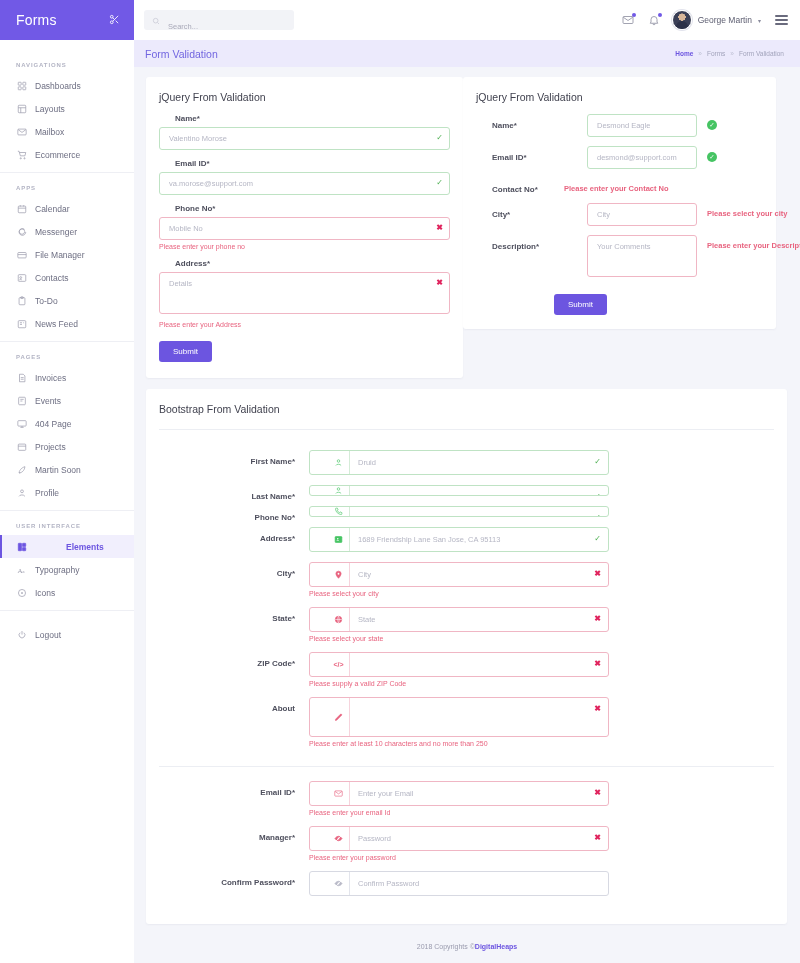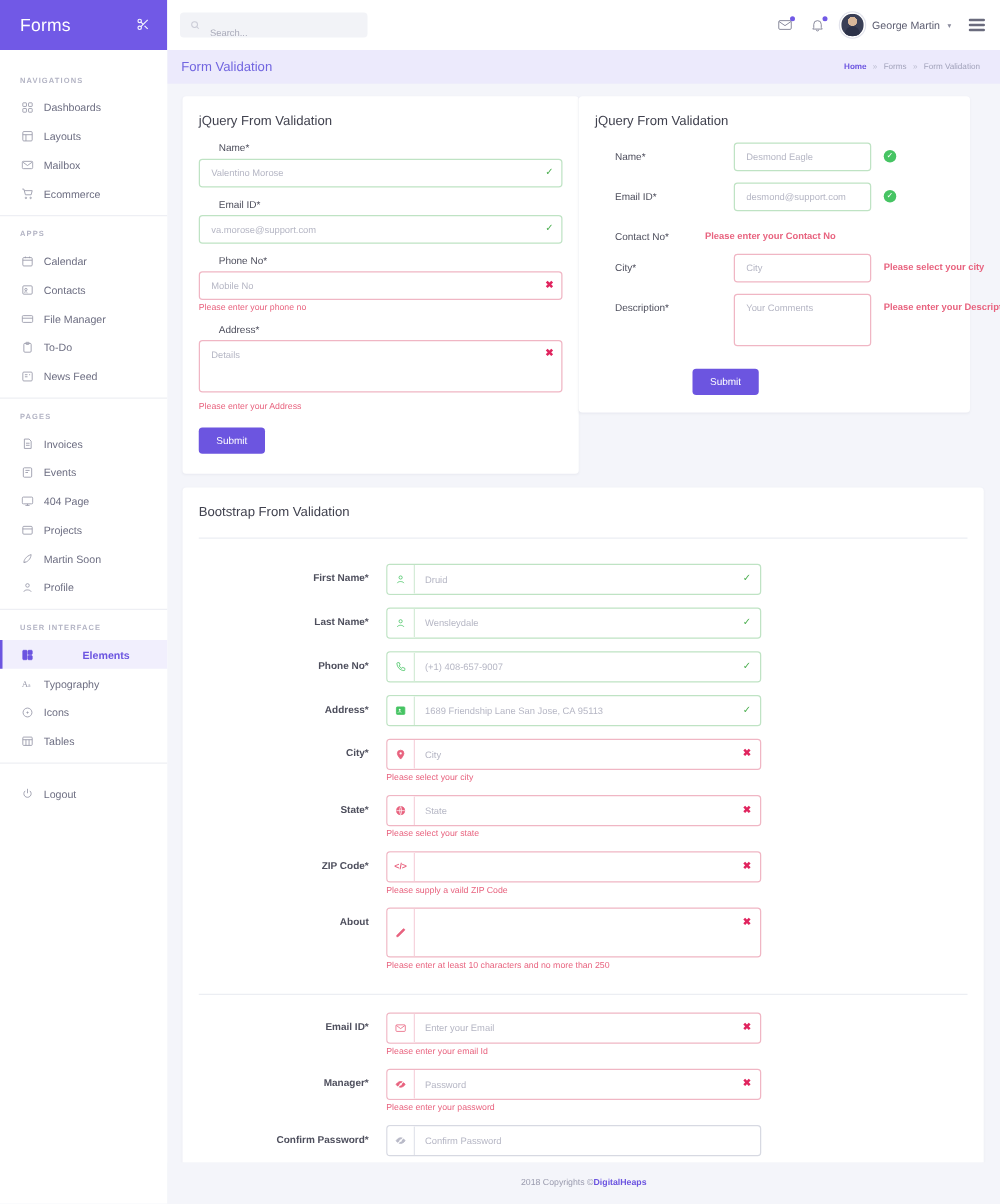--- a/index.html
+++ b/index.html
@@ -93,21 +93,21 @@
   .row { display:flex; gap:0; }
   .card {
     background:#fff; border-radius:3px; box-shadow:0 1px 2px rgba(60,60,110,.06);
     padding:14px 13px 16px 13px;
   }
   .card-title { font-size:10.5px; color:#41424f; margin:0 0 11px 0; font-weight:400; }
   .card-title.pad-big { margin-bottom:14px; }
 
   
   .fg { margin-bottom:9px; }
-  .fl { display:block; font-size:8px; color:#4e4f5d; font-weight:400; margin-bottom:4px;padding-left:16px; }
+  .fl { display:block; font-size:8px; color:#4e4f5d; font-weight:700; margin-bottom:4px;padding-left:16px; }
   .ctrl-wrap { position:relative; }
   .ctrl {
     width:100%; height:23px; border:1px solid #d7d9e2; border-radius:3px;
     font-family:inherit; font-size:7.5px; color:#7c7d8f; padding:0 22px 0 9px;
     background:#fff; outline:none;
   }
   textarea.ctrl { height:42px; padding-top:6px; resize:none; line-height:1.3; }
   .ctrl::placeholder { color:#b5b6c4; }
   .ctrl.valid { border-color:#bfe3c4; }
   .ctrl.invalid { border-color:#f0b6c4; }
@@ -132,21 +132,21 @@
   }
 
   
   .bs-body { padding:4px 0 0 0; }
   .bs-row { display:flex; align-items:flex-start; margin-bottom:3px; }
   .bs-label {
     width:150px; flex:0 0 150px; text-align:right; padding:7px 14px 0 0;
     font-size:8px; color:#4e4f5d; font-weight:700;
   }
   .bs-field { width:300px; flex:0 0 300px; }
-  .ig { display:flex; align-items:stretch; border:1px solid #d7d9e2; border-radius:3px; overflow:hidden; position:relative; background:#fff; }
+  .ig { display:flex; align-items:stretch; border:1px solid #d7d9e2; border-radius:3px; overflow:hidden; position:relative; background:#fff;padding-left:18px; }
   .ig.valid { border-color:#bfe3c4; }
   .ig.invalid { border-color:#f0b6c4; }
   .ig-addon {
     width:22px; flex:0 0 22px; display:flex; align-items:center; justify-content:center;
     border-right:1px solid #e3e5ec; background:#fff;
   }
   .ig.valid .ig-addon { border-right-color:#d5ecd8; }
   .ig.invalid .ig-addon { border-right-color:#f6d4dd; }
   .ig-addon svg { width:9px; height:9px; display:block; }
   .ig-addon .tx { font-size:7px; font-weight:700; }
@@ -236,35 +236,44 @@
               <line x1="3" y1="10" x2="21" y2="10"></line>
               <line x1="8" y1="3" x2="8" y2="6"></line>
               <line x1="16" y1="3" x2="16" y2="6"></line>
             </svg>
           </span>
           <span>Calendar</span>
         </div>
         <div class="nav-item">
           <span class="ic">
             <svg viewBox="0 0 24 24" fill="none" stroke="#9a9bab" stroke-width="1.7">
+              <path d="M21 12a8 8 0 1 1-3.2-6.4"></path>
+              <circle cx="12" cy="11" r="6.5"></circle>
+            </svg>
+          </span>
+          <span>Messenger</span>
+        </div>
+        <div class="nav-item">
+          <span class="ic">
+            <svg viewBox="0 0 24 24" fill="none" stroke="#9a9bab" stroke-width="1.7">
+              <rect x="2" y="6" width="20" height="13" rx="2"></rect>
+              <line x1="2" y1="11" x2="22" y2="11"></line>
+            </svg>
+          </span>
+          <span>File Manager</span>
+        </div>
+        <div class="nav-item">
+          <span class="ic">
+            <svg viewBox="0 0 24 24" fill="none" stroke="#9a9bab" stroke-width="1.7">
               <rect x="3" y="4" width="18" height="16" rx="2"></rect>
               <circle cx="9" cy="11" r="2.2"></circle>
               <path d="M5.5 17c.8-2 5.4-2 6.2 0"></path>
             </svg>
           </span>
           <span>Contacts</span>
-        </div>
-        <div class="nav-item">
-          <span class="ic">
-            <svg viewBox="0 0 24 24" fill="none" stroke="#9a9bab" stroke-width="1.7">
-              <rect x="2" y="6" width="20" height="13" rx="2"></rect>
-              <line x1="2" y1="11" x2="22" y2="11"></line>
-            </svg>
-          </span>
-          <span>File Manager</span>
         </div>
         <div class="nav-item">
           <span class="ic">
             <svg viewBox="0 0 24 24" fill="none" stroke="#9a9bab" stroke-width="1.7">
               <rect x="5" y="4" width="14" height="17" rx="2"></rect>
               <rect x="9" y="2" width="6" height="4" rx="1"></rect>
             </svg>
           </span>
           <span>To-Do</span>
         </div>
@@ -360,31 +369,20 @@
           <span>Typography</span>
         </div>
         <div class="nav-item">
           <span class="ic">
             <svg viewBox="0 0 24 24" fill="none" stroke="#9a9bab" stroke-width="1.7">
               <circle cx="12" cy="12" r="8.5"></circle>
               <circle cx="12" cy="12" r="1.2" fill="#9a9bab"></circle>
             </svg>
           </span>
           <span>Icons</span>
-        </div>
-        <div class="nav-item">
-          <span class="ic">
-            <svg viewBox="0 0 24 24" fill="none" stroke="#9a9bab" stroke-width="1.7">
-              <rect x="3" y="4" width="18" height="16" rx="1.6"></rect>
-              <line x1="3" y1="9" x2="21" y2="9"></line>
-              <line x1="9" y1="9" x2="9" y2="20"></line>
-              <line x1="15" y1="9" x2="15" y2="20"></line>
-            </svg>
-          </span>
-          <span>Tables</span>
         </div>
         <div class="nav-divider"></div>
         <div style="height: 12px;"></div>
         <div class="nav-item">
           <span class="ic">
             <svg viewBox="0 0 24 24" fill="none" stroke="#9a9bab" stroke-width="1.7">
               <path d="M7.5 6.5a7 7 0 1 0 9 0"></path>
               <line x1="12" y1="2.5" x2="12" y2="11"></line>
             </svg>
           </span>
@@ -531,36 +529,34 @@
             <div class="bs-row">
               <div class="bs-label">Last Name*</div>
               <div class="bs-field">
                 <div class="ig valid">
                   <span class="ig-addon">
                     <svg viewBox="0 0 24 24" fill="none" stroke="#46c463" stroke-width="1.7">
                       <circle cx="12" cy="8" r="3.4"></circle>
                       <path d="M5 20c1.2-4.5 12-4.5 14 0"></path>
                     </svg>
                   </span>
-                  <input type="text" placeholder="Wensleydale" style="">
                   <span class="mark ok">✓</span>
                 </div>
                 <div class="bs-gap"></div>
               </div>
             </div>
             <div class="bs-row">
               <div class="bs-label">Phone No*</div>
               <div class="bs-field">
                 <div class="ig valid">
                   <span class="ig-addon">
                     <svg viewBox="0 0 24 24" fill="none" stroke="#46c463" stroke-width="1.7">
                       <path d="M6 3h3l2 5-2.2 1.6a11 11 0 0 0 5.6 5.6L16 13l5 2v3a2 2 0 0 1-2 2A16 16 0 0 1 4 5a2 2 0 0 1 2-2z"></path>
                     </svg>
                   </span>
-                  <input type="text" placeholder="(+1) 408-657-9007" style="">
                   <span class="mark ok">✓</span>
                 </div>
                 <div class="bs-gap"></div>
               </div>
             </div>
             <div class="bs-row">
               <div class="bs-label">Address*</div>
               <div class="bs-field">
                 <div class="ig valid">
                   <span class="ig-addon">

